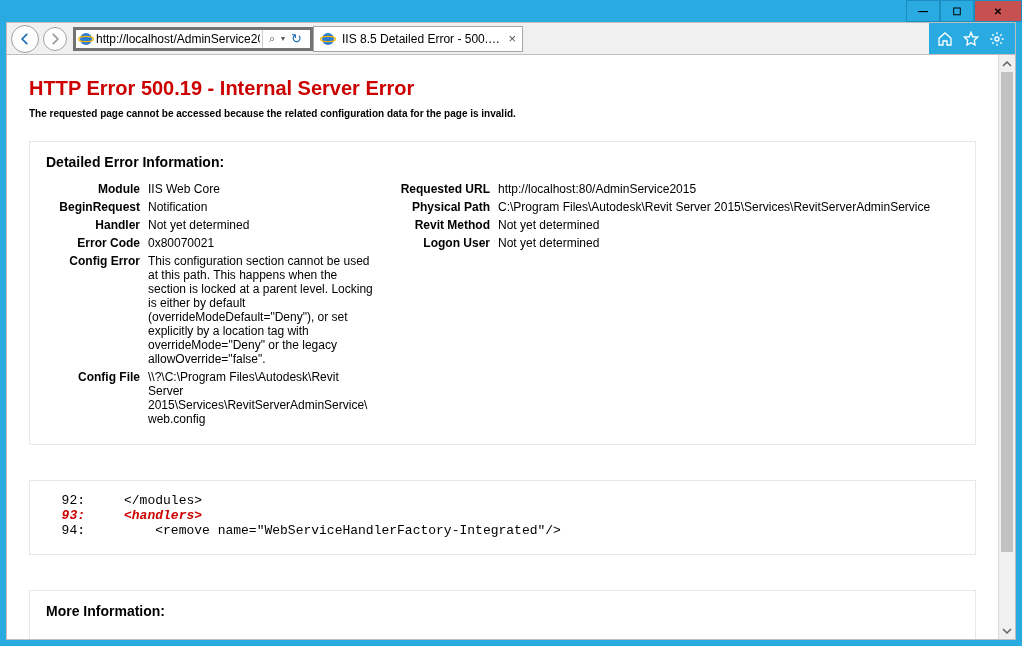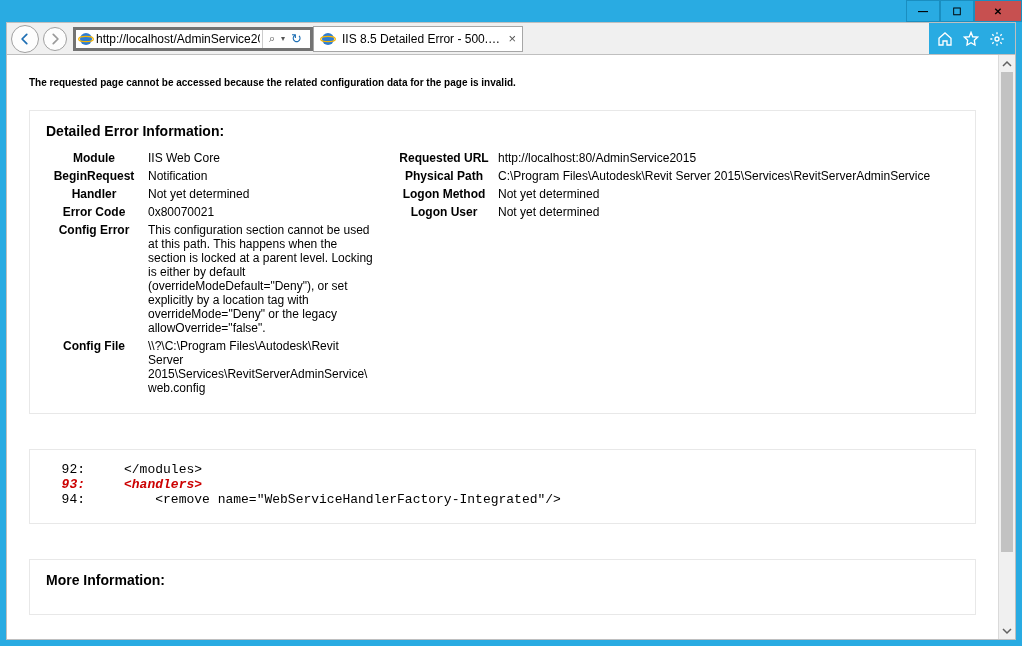--- a/index.html
+++ b/index.html
@@ -164,21 +164,21 @@
     font-size: 14px;
     font-weight: bold;
   }
   .cols {
     display: flex;
     gap: 20px;
   }
   .col { flex:1; }
   table.kv { width:100%; border-collapse: collapse; font-size: 12px; }
   table.kv th {
-    text-align: center;
+    text-align: right;
     vertical-align: top;
     font-weight: bold;
     width: 100px;
     padding: 2px 6px 2px 2px;
     white-space: nowrap;
   }
   table.kv td {
     vertical-align: top;
     padding: 2px 2px;
     word-break: break-word;
@@ -252,20 +252,21 @@
             <circle cx="12" cy="12" r="3" fill="none" stroke="#fff" stroke-width="2"></circle>
             <path d="M12 2v3M12 19v3M2 12h3M19 12h3M4.9 4.9l2.1 2.1M17 17l2.1 2.1M19.1 4.9L17 7M7 17l-2.1 2.1" stroke="#fff" stroke-width="2"></path>
           </svg>
       </div>
     </div>
   </div>
 
   <div class="content-frame">
     <div class="page">
 
+      <h1 class="err-title">HTTP Error 500.19 - Internal Server Error</h1>
       <div class="err-sub">The requested page cannot be accessed because the related configuration data for the page is invalid.</div>
 
       <div class="box">
         <h3>Detailed Error Information:</h3>
         <div class="cols">
           <div class="col" style="flex:0 0 330px">
             <table class="kv">
               <tbody>
                   <tr>
                     <th>Module</th>
@@ -299,21 +300,21 @@
               <tbody>
                   <tr>
                     <th>Requested URL</th>
                     <td>http://localhost:80/AdminService2015</td>
                   </tr>
               <tr>
                     <th>Physical Path</th>
                     <td>C:\Program Files\Autodesk\Revit Server 2015\Services\RevitServerAdminService</td>
                   </tr>
               <tr>
-                    <th>Logon Method</th>
+                    <th>Revit Method</th>
                     <td>Not yet determined</td>
                   </tr>
               <tr>
                     <th>Logon User</th>
                     <td>Not yet determined</td>
                   </tr>
             </tbody>
               </table>
           </div>
         </div>

